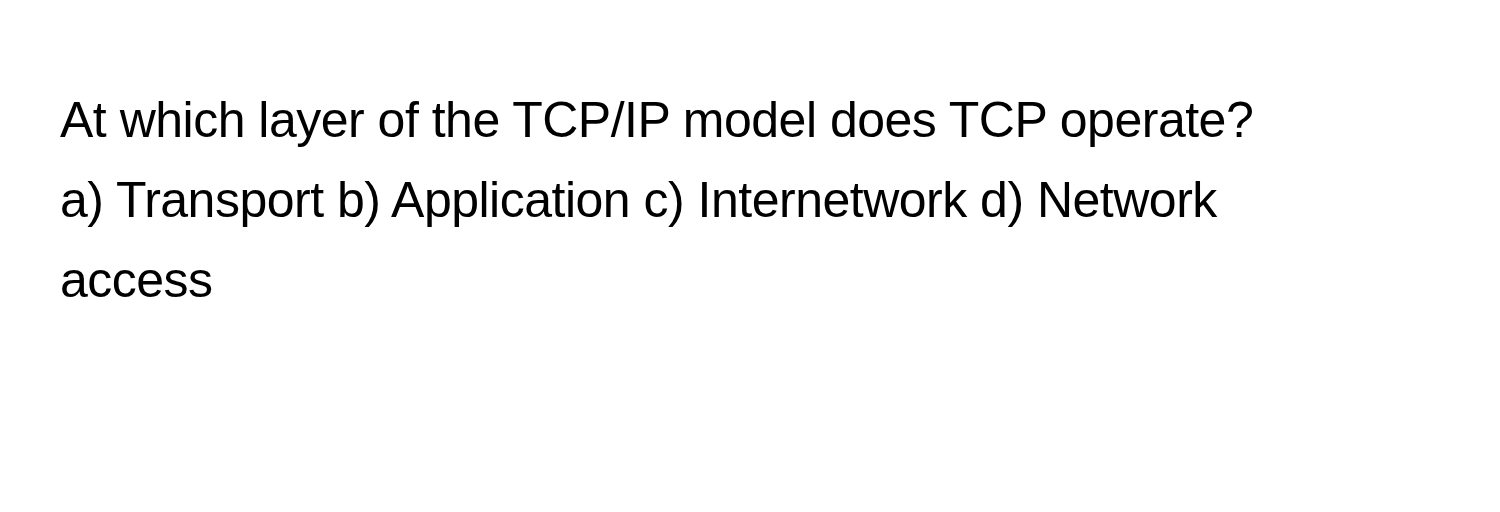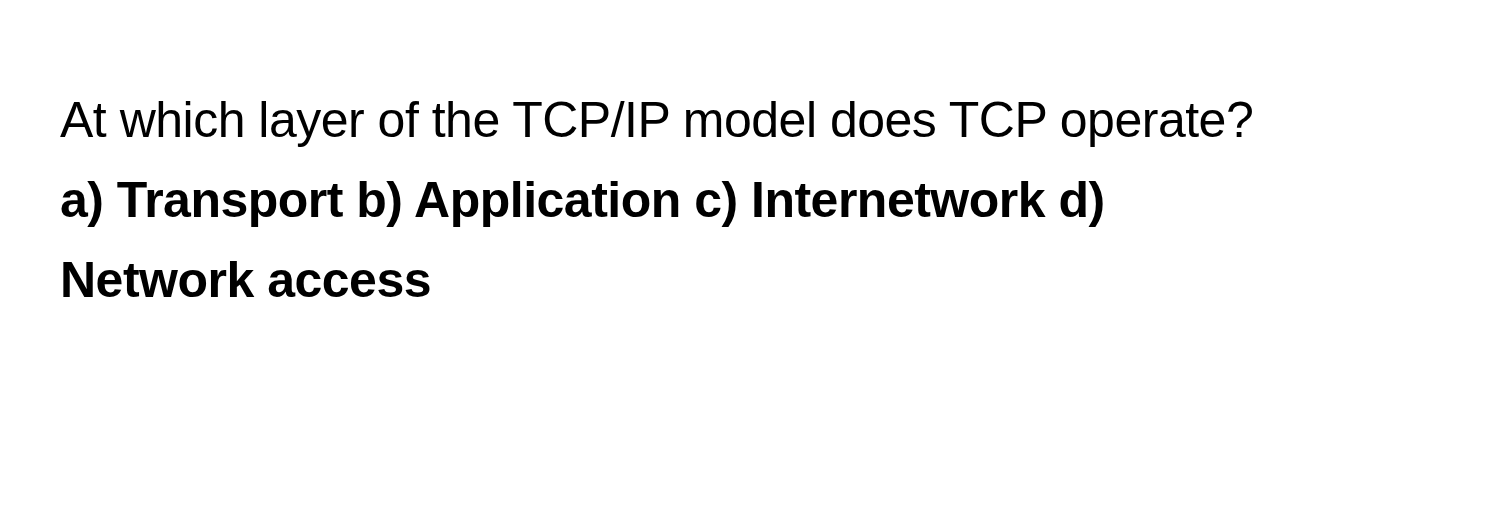--- a/index.html
+++ b/index.html
@@ -21,21 +21,21 @@
       font-size: 50px;
       line-height: 1.6;
       color: #000000;
       font-weight: 400;
       letter-spacing: -0.5px;
     }
     .options-text {
       font-size: 50px;
       line-height: 1.6;
       color: #000000;
-      font-weight: 700;
+      font-weight: 400;
       letter-spacing: -0.5px;
     }
   </style>
 </head>
 <body>
 
 <div class="question-container">
   <div class="question-text">At which layer of the TCP/IP model does TCP operate?</div>
   <div class="options-text">a) Transport b) Application c) Internetwork d) Network access</div>
 </div>

